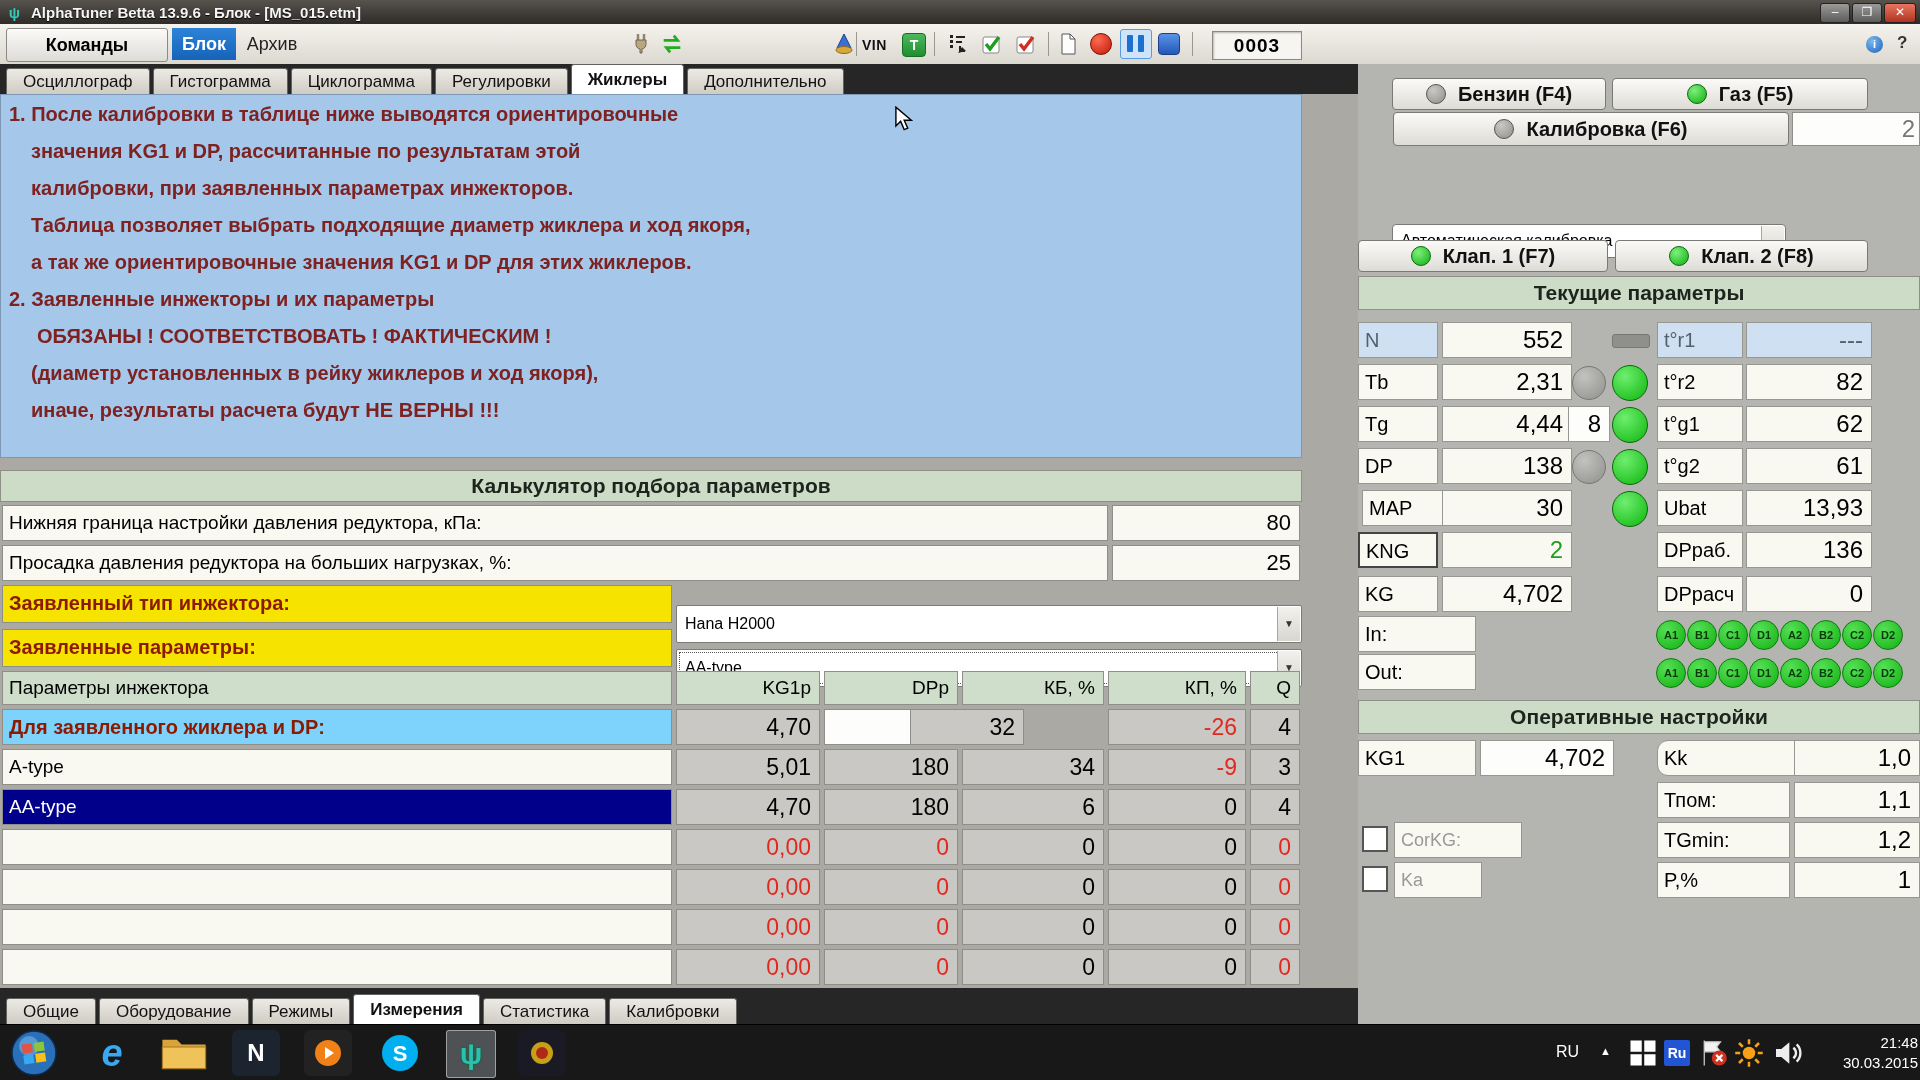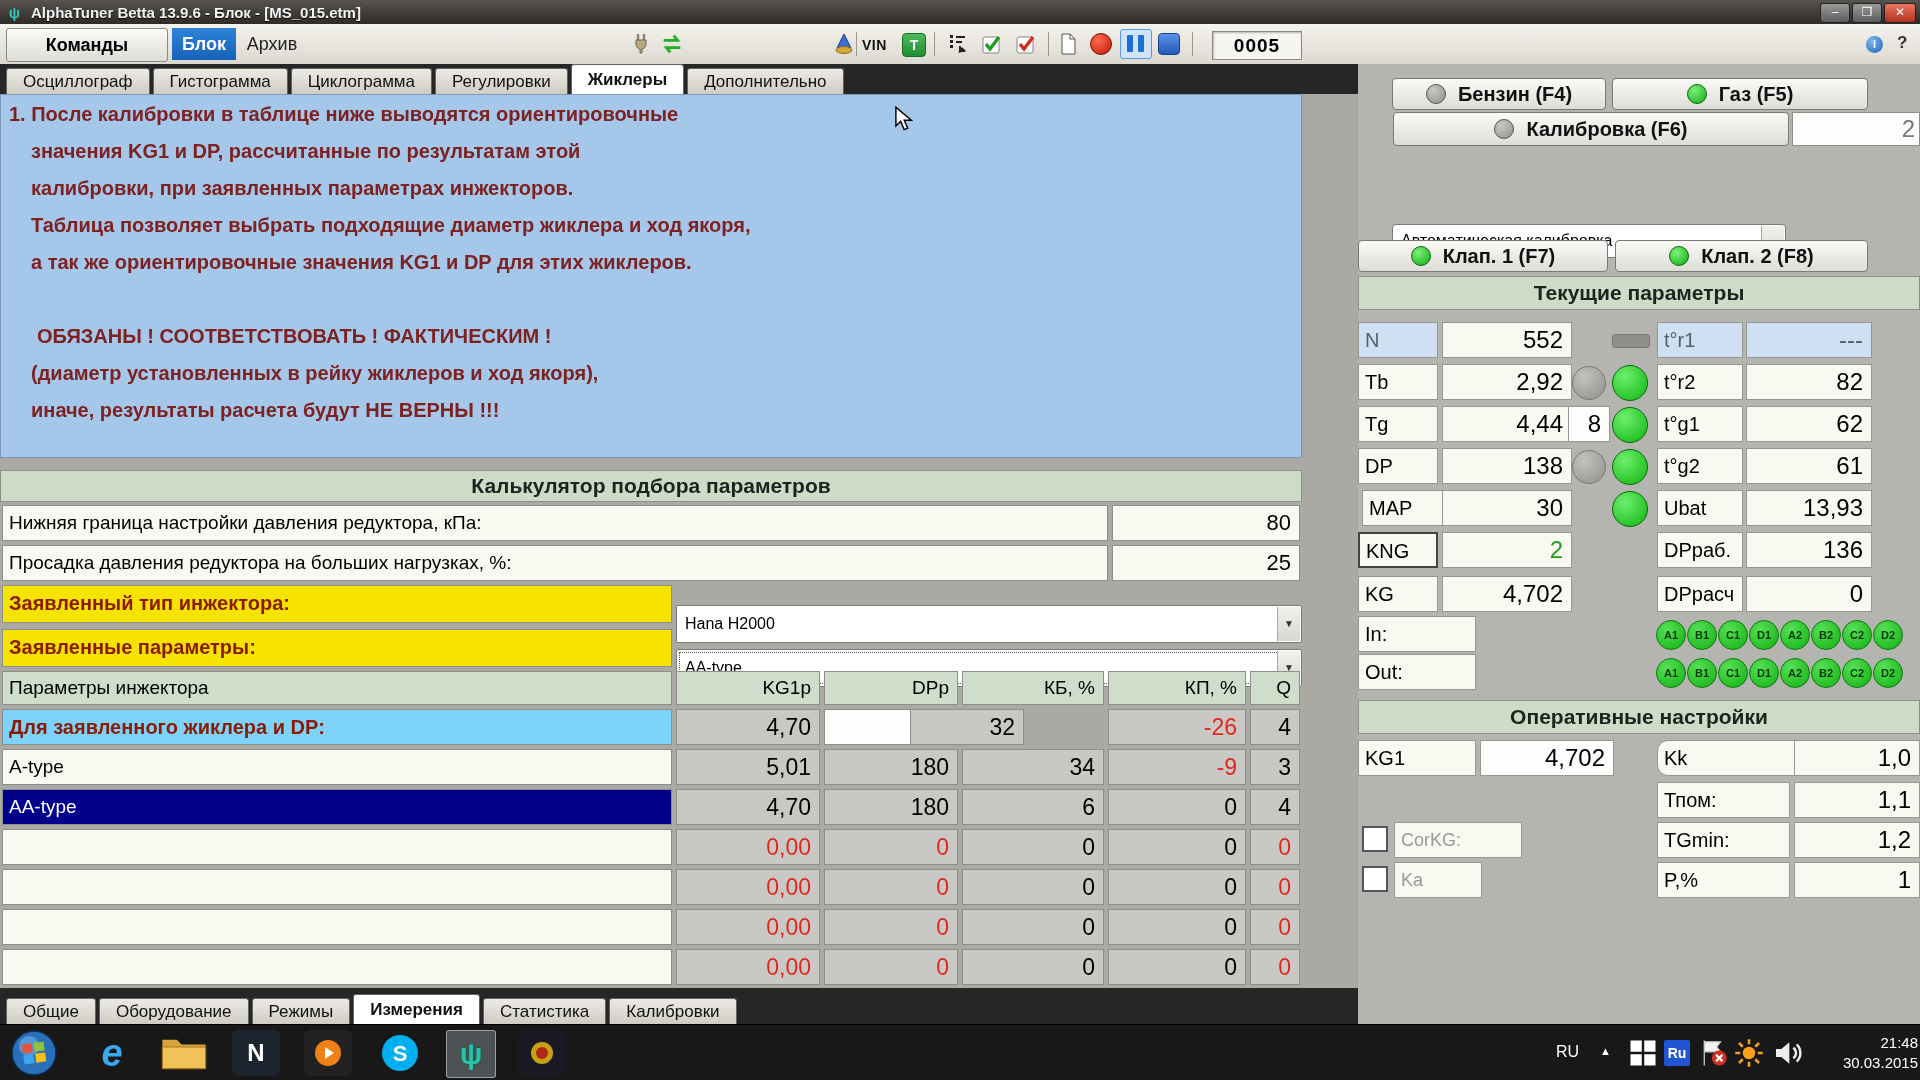--- a/index.html
+++ b/index.html
@@ -180,41 +180,42 @@
       <path d="M6 2h8l5 5v15H6z" fill="#fdfdfd" stroke="#555"></path>
       <path d="M14 2v5h5" fill="none" stroke="#555"></path>
     </svg>
     <div class="stopico" style="left:1090px"></div>
     <div class="pausebox" style="left:1120px">
       <span style="left:6px"></span>
         <span style="left:17px"></span>
     </div>
     <div class="bluesq" style="left:1158px"></div>
     <div class="tsep" style="left:1192px"></div>
-    <div class="counter">0005</div>
+    <div class="counter">0003</div>
     <div class="infoico" style="left:1866px">i</div>
     <div class="helpico" style="left:1897px">?</div>
   </div>
 
   <div class="left-panel">
     <div class="tabstrip top" id="tabs-top">
         <div class="tab">Осциллограф</div>
         <div class="tab">Гистограмма</div>
         <div class="tab">Циклограмма</div>
         <div class="tab">Регулировки</div>
         <div class="tab active">Жиклеры</div>
         <div class="tab">Дополнительно</div>
       </div>
 
     <div class="infobox" id="infobox">
         <div class="iline" style="left: 8px; top: 8px;">1. После калибровки в таблице ниже выводятся ориентировочные</div>
         <div class="iline" style="left: 30px; top: 45px;">значения  KG1  и  DP, рассчитанные  по  результатам этой</div>
         <div class="iline" style="left: 30px; top: 82px;">калибровки, при заявленных параметрах инжекторов.</div>
         <div class="iline" style="left: 30px; top: 119px;">Таблица  позволяет  выбрать  подходящие  диаметр жиклера и ход якоря,</div>
         <div class="iline" style="left: 30px; top: 156px;">а так же ориентировочные значения  KG1 и DP для этих жиклеров.</div>
+        <div class="iline" style="left: 8px; top: 193px;">2. Заявленные инжекторы и их параметры</div>
         <div class="iline" style="left: 36px; top: 230px;">ОБЯЗАНЫ ! СООТВЕТСТВОВАТЬ ! ФАКТИЧЕСКИМ !</div>
         <div class="iline" style="left: 30px; top: 267px;">(диаметр установленных в рейку жиклеров и ход якоря),</div>
         <div class="iline" style="left: 30px; top: 304px;">иначе, результаты расчета будут НЕ ВЕРНЫ !!!</div>
       </div>
 
     <div class="calctitle">Калькулятор подбора параметров</div>
 
     <div class="cell lab" style="left:2px;top:441px;width:1106px;height:36px">Нижняя граница настройки давления редуктора, кПа:</div>
     <div class="cell num" style="left:1112px;top:441px;width:188px;height:36px">80</div>
 
@@ -343,21 +344,21 @@
 
     <div class="greenhdr" style="top:212px">Текущие параметры</div>
 
     <div id="param-rows">
         <div class="pcell plab hl dim" style="left: 0px; top: 258px; width: 80px;">N</div>
         <div class="pcell pval" style="left: 84px; top: 258px; width: 130px;">552</div>
         <div class="graybar" style="left: 254px; top: 270px;"></div>
         <div class="pcell plab hl dim" style="left: 299px; top: 258px; width: 86px;">t°r1</div>
         <div class="pcell pval hl dim" style="left: 388px; top: 258px; width: 126px;">---</div>
         <div class="pcell plab" style="left: 0px; top: 300px; width: 80px;">Tb</div>
-        <div class="pcell pval" style="left: 84px; top: 300px; width: 130px;">2,92</div>
+        <div class="pcell pval" style="left: 84px; top: 300px; width: 130px;">2,31</div>
         <div class="graycirc" style="left: 214px; top: 302px;"></div>
         <div class="gcirc" style="left: 254px; top: 301px;"></div>
         <div class="pcell plab" style="left: 299px; top: 300px; width: 86px;">t°r2</div>
         <div class="pcell pval" style="left: 388px; top: 300px; width: 126px;">82</div>
         <div class="pcell plab" style="left: 0px; top: 342px; width: 80px;">Tg</div>
         <div class="pcell pval" style="left: 84px; top: 342px; width: 130px;">4,44</div>
         <div class="pcell pval" style="left: 210px; top: 342px; width: 42px; background: rgb(253, 253, 251);">8</div>
         <div class="gcirc" style="left: 254px; top: 343px;"></div>
         <div class="pcell plab" style="left: 299px; top: 342px; width: 86px;">t°g1</div>
         <div class="pcell pval" style="left: 388px; top: 342px; width: 126px;">62</div>

